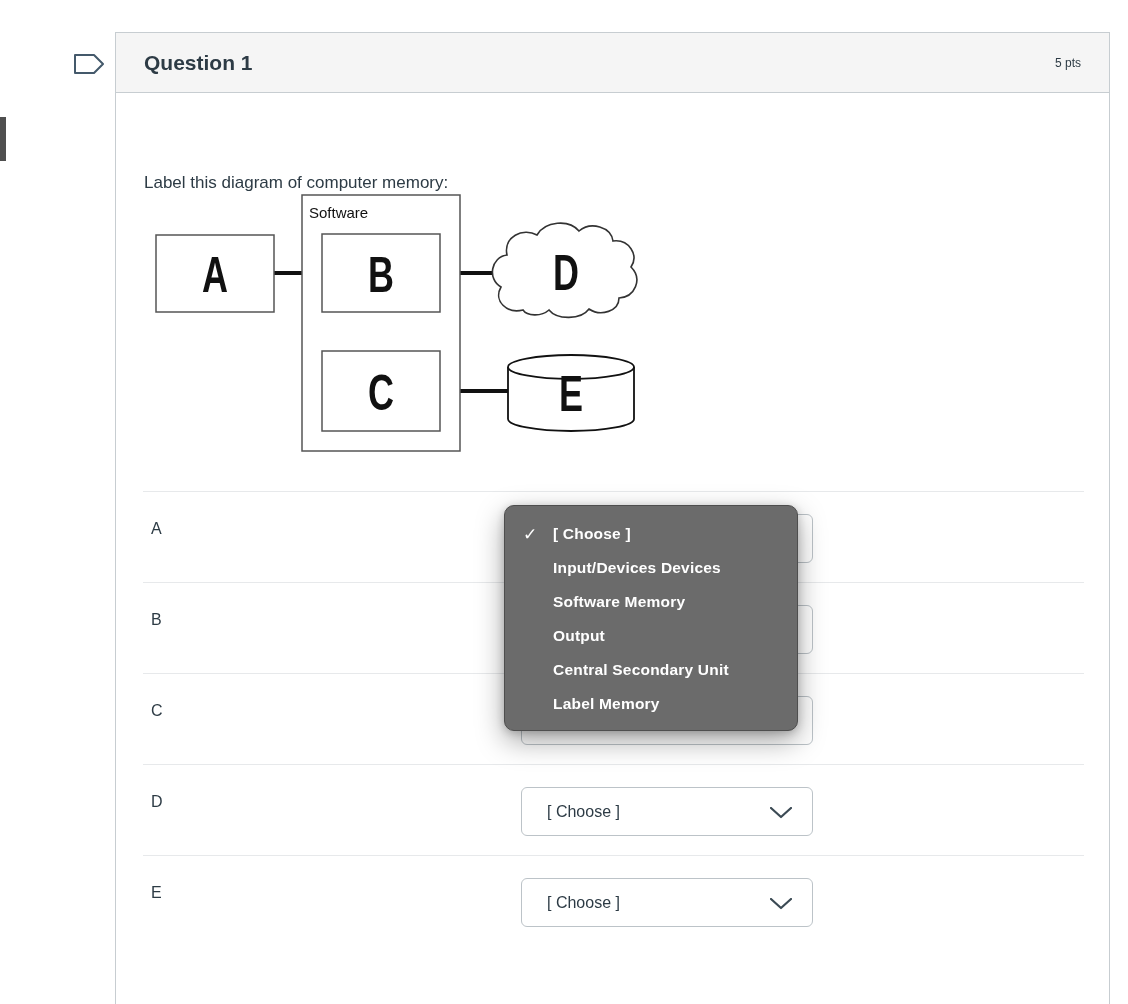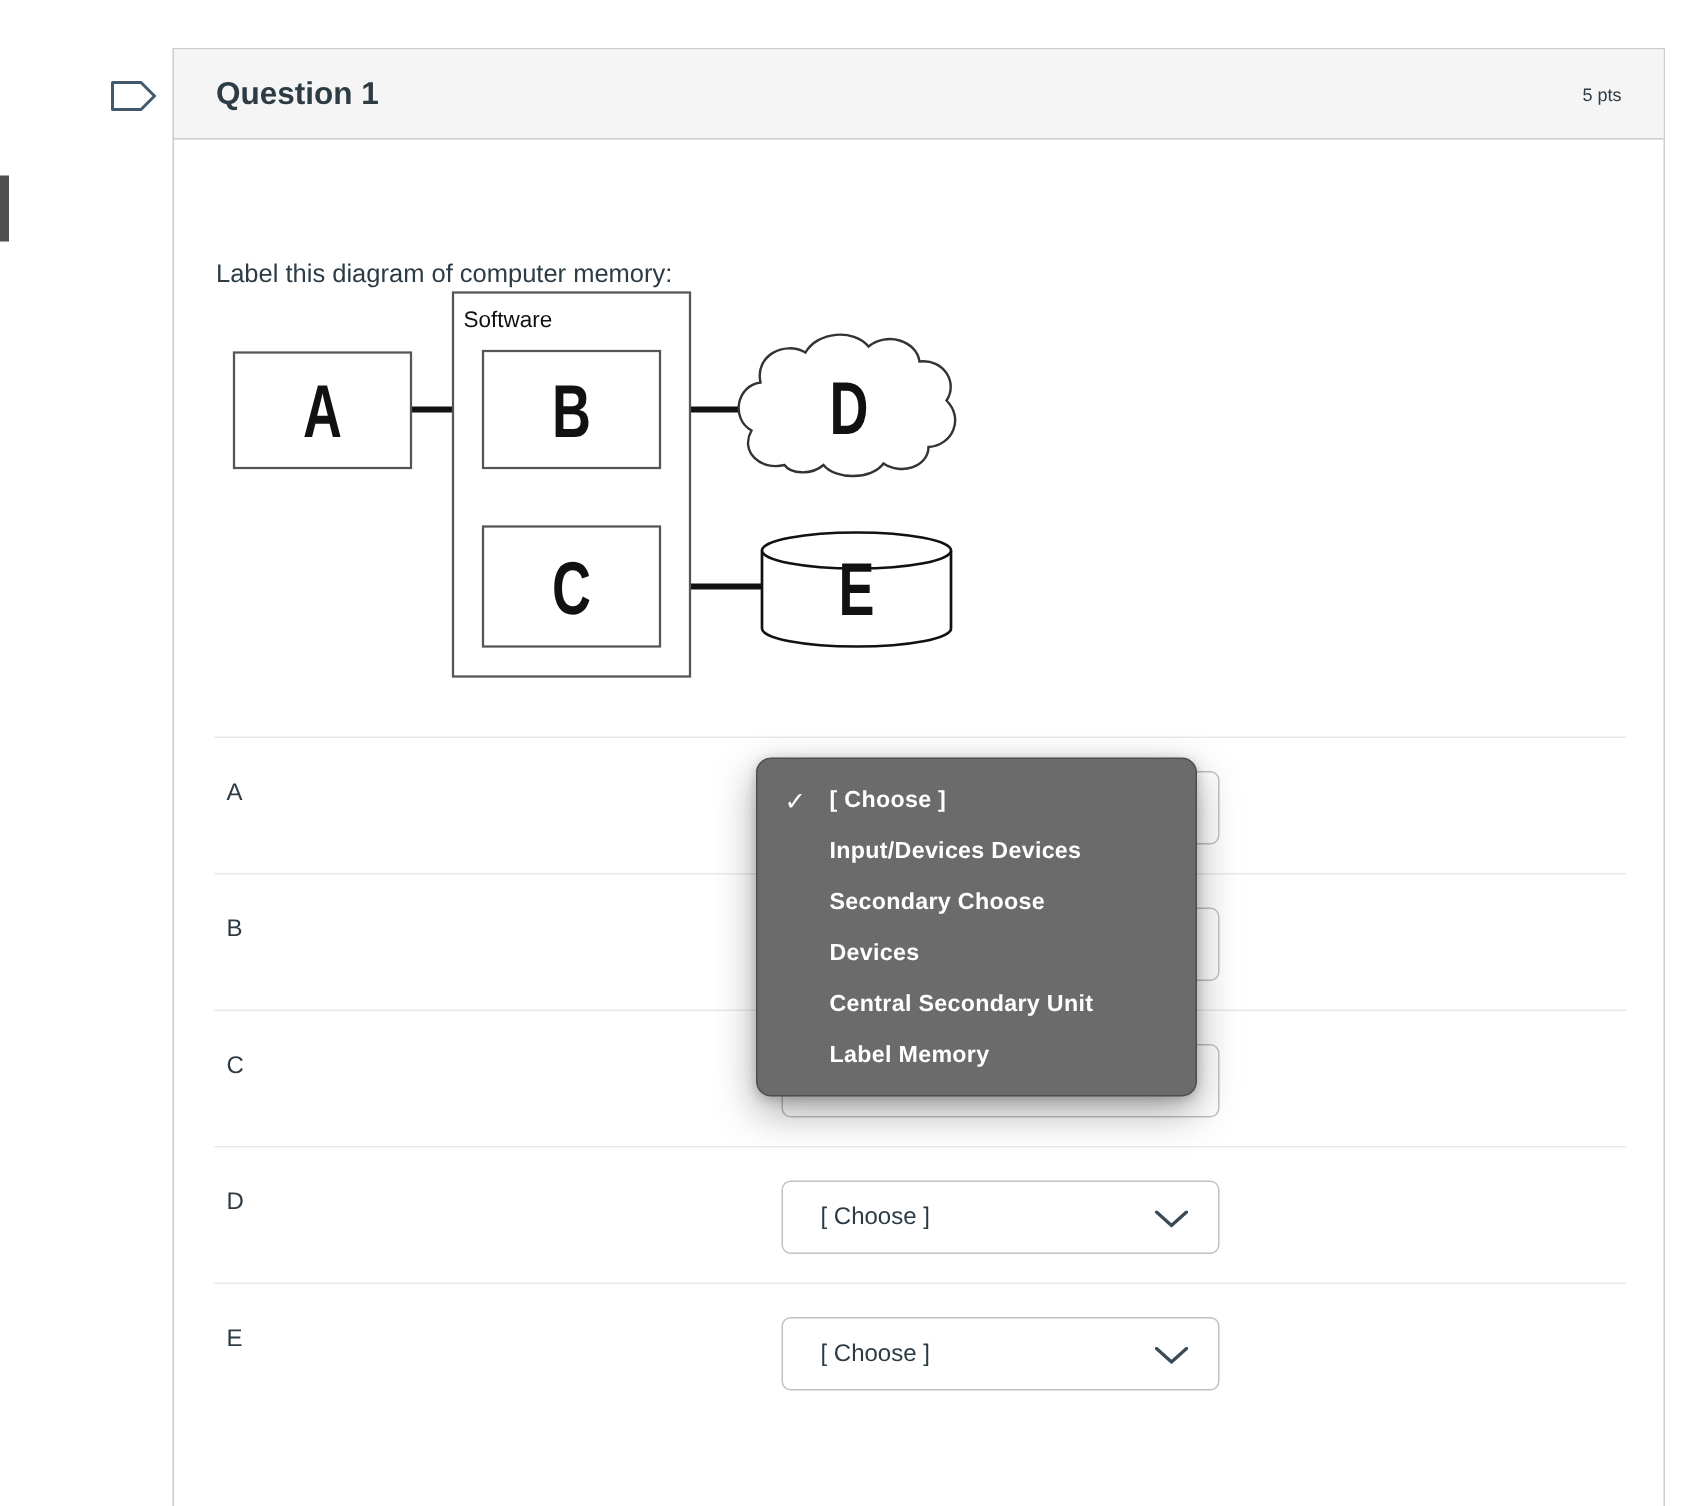--- a/index.html
+++ b/index.html
@@ -155,25 +155,25 @@
       <div class="menu-item">
         <span class="menu-check">✓</span>
         <span class="menu-label">[ Choose ]</span>
       </div>
       <div class="menu-item">
         <span class="menu-check"></span>
         <span class="menu-label">Input/Devices Devices</span>
       </div>
       <div class="menu-item">
         <span class="menu-check"></span>
-        <span class="menu-label">Secondary Choose</span>
+        <span class="menu-label">Software Memory</span>
       </div>
       <div class="menu-item">
         <span class="menu-check"></span>
-        <span class="menu-label">Devices</span>
+        <span class="menu-label">Output</span>
       </div>
       <div class="menu-item">
         <span class="menu-check"></span>
         <span class="menu-label">Central Secondary Unit</span>
       </div>
       <div class="menu-item">
         <span class="menu-check"></span>
         <span class="menu-label">Label Memory</span>
       </div>
     </div>

